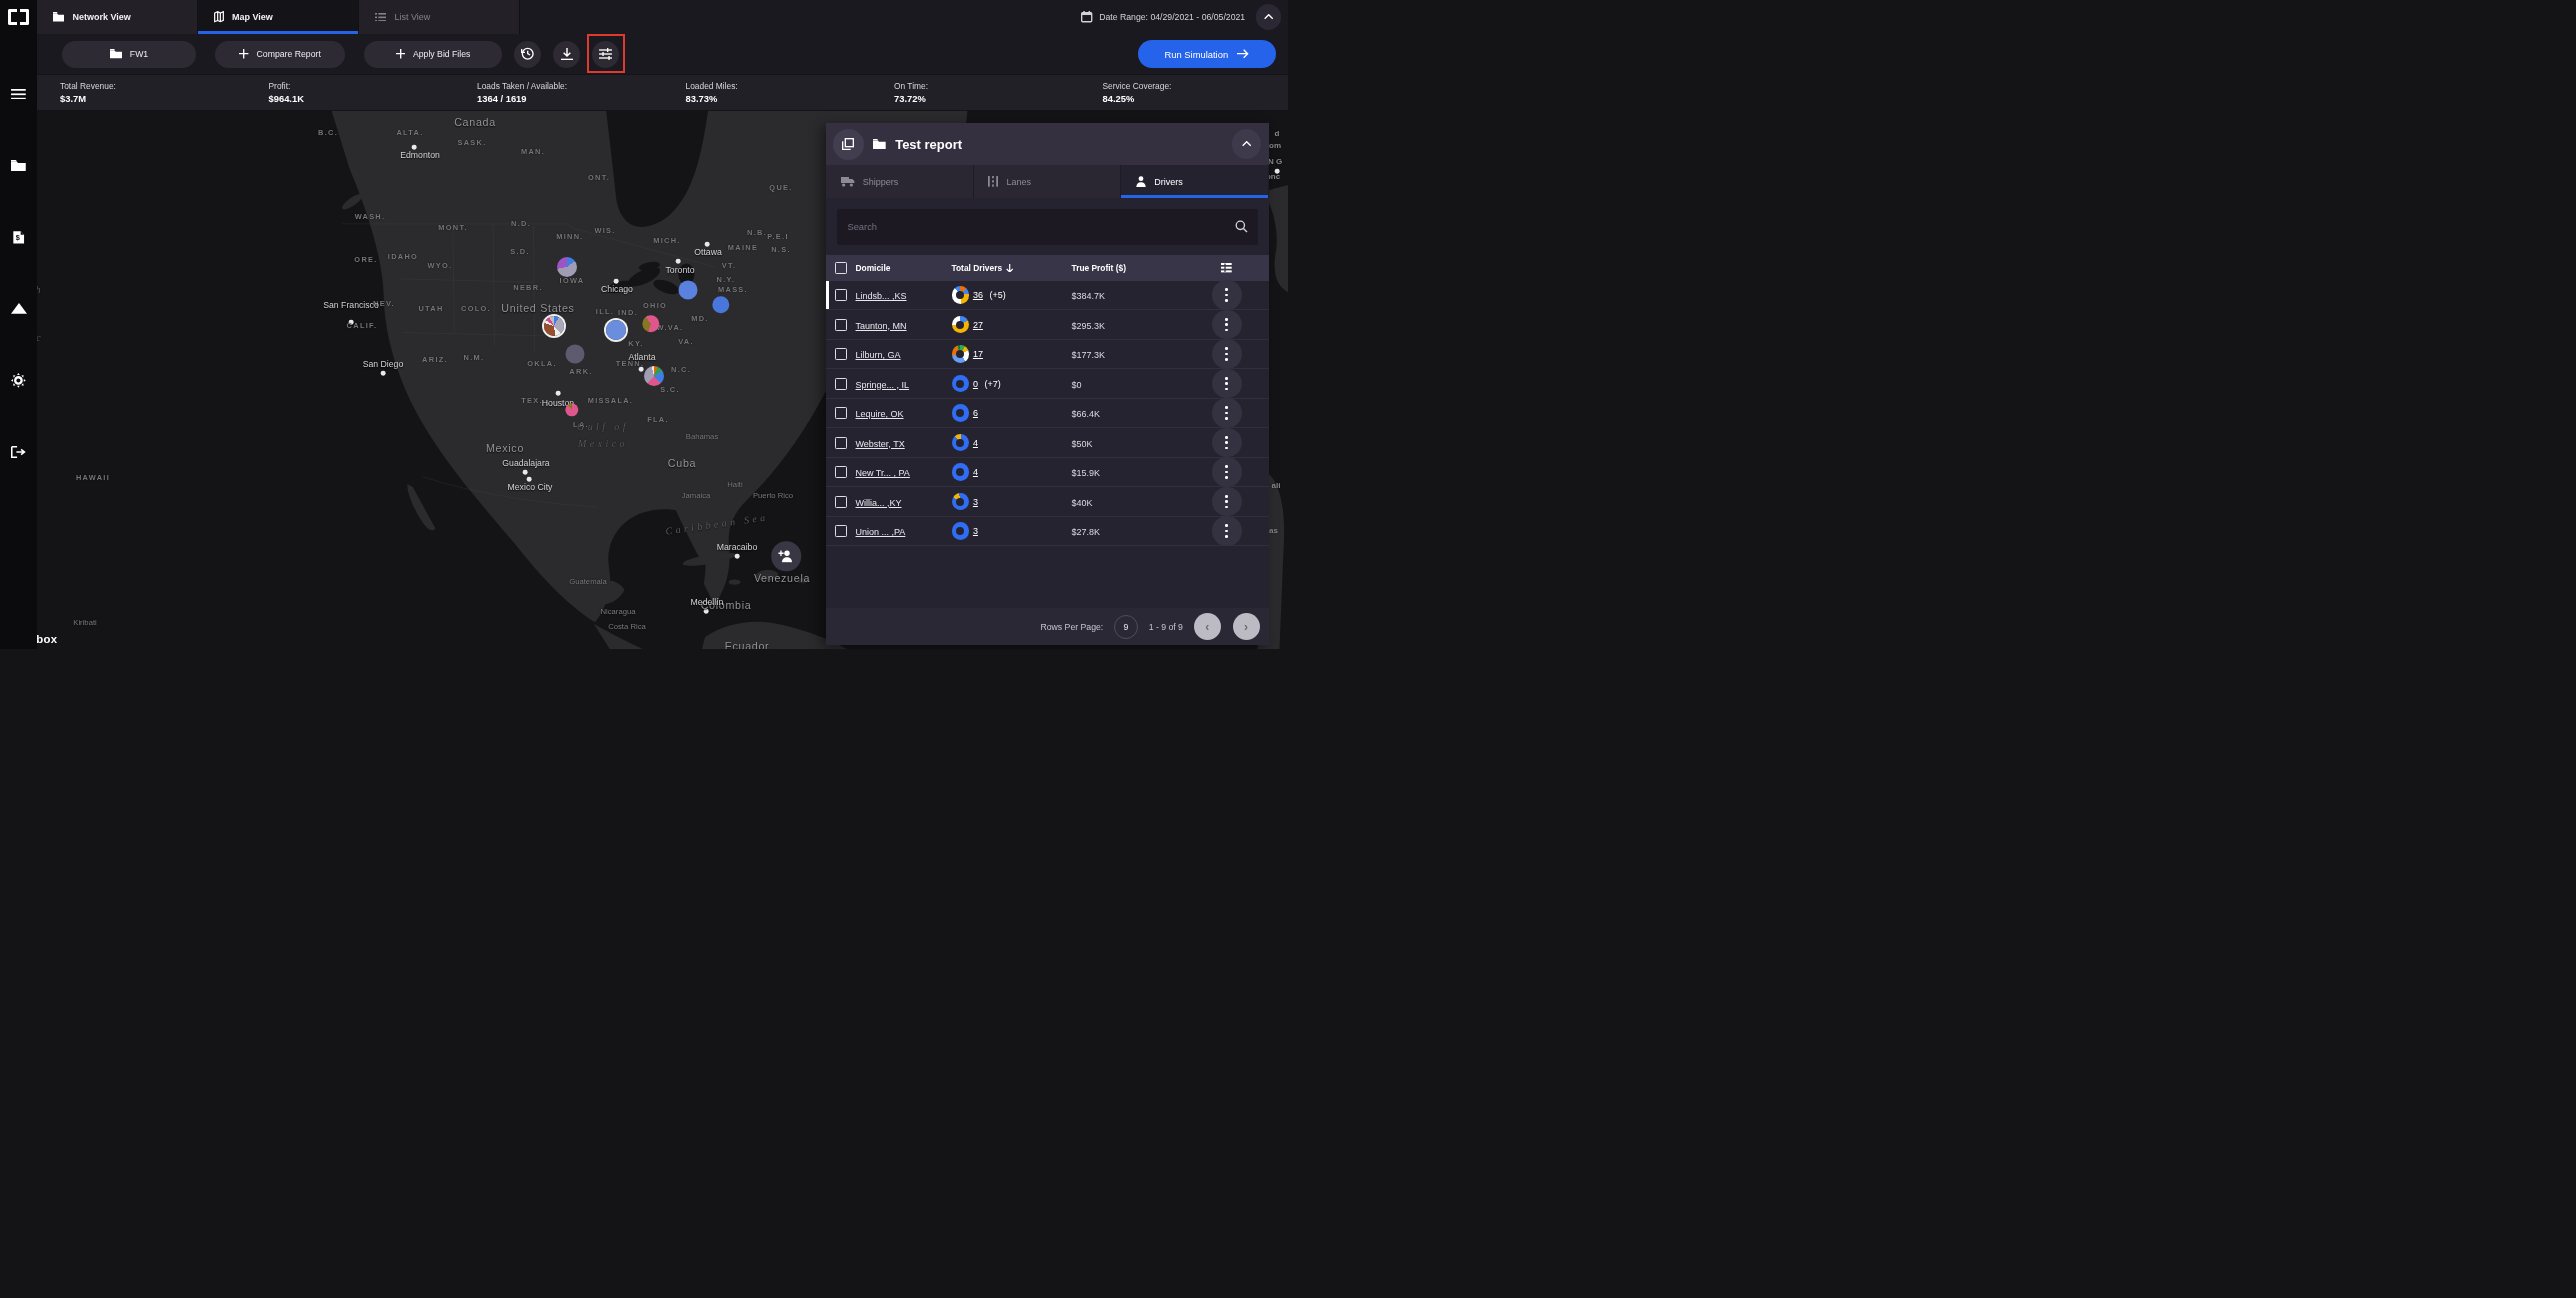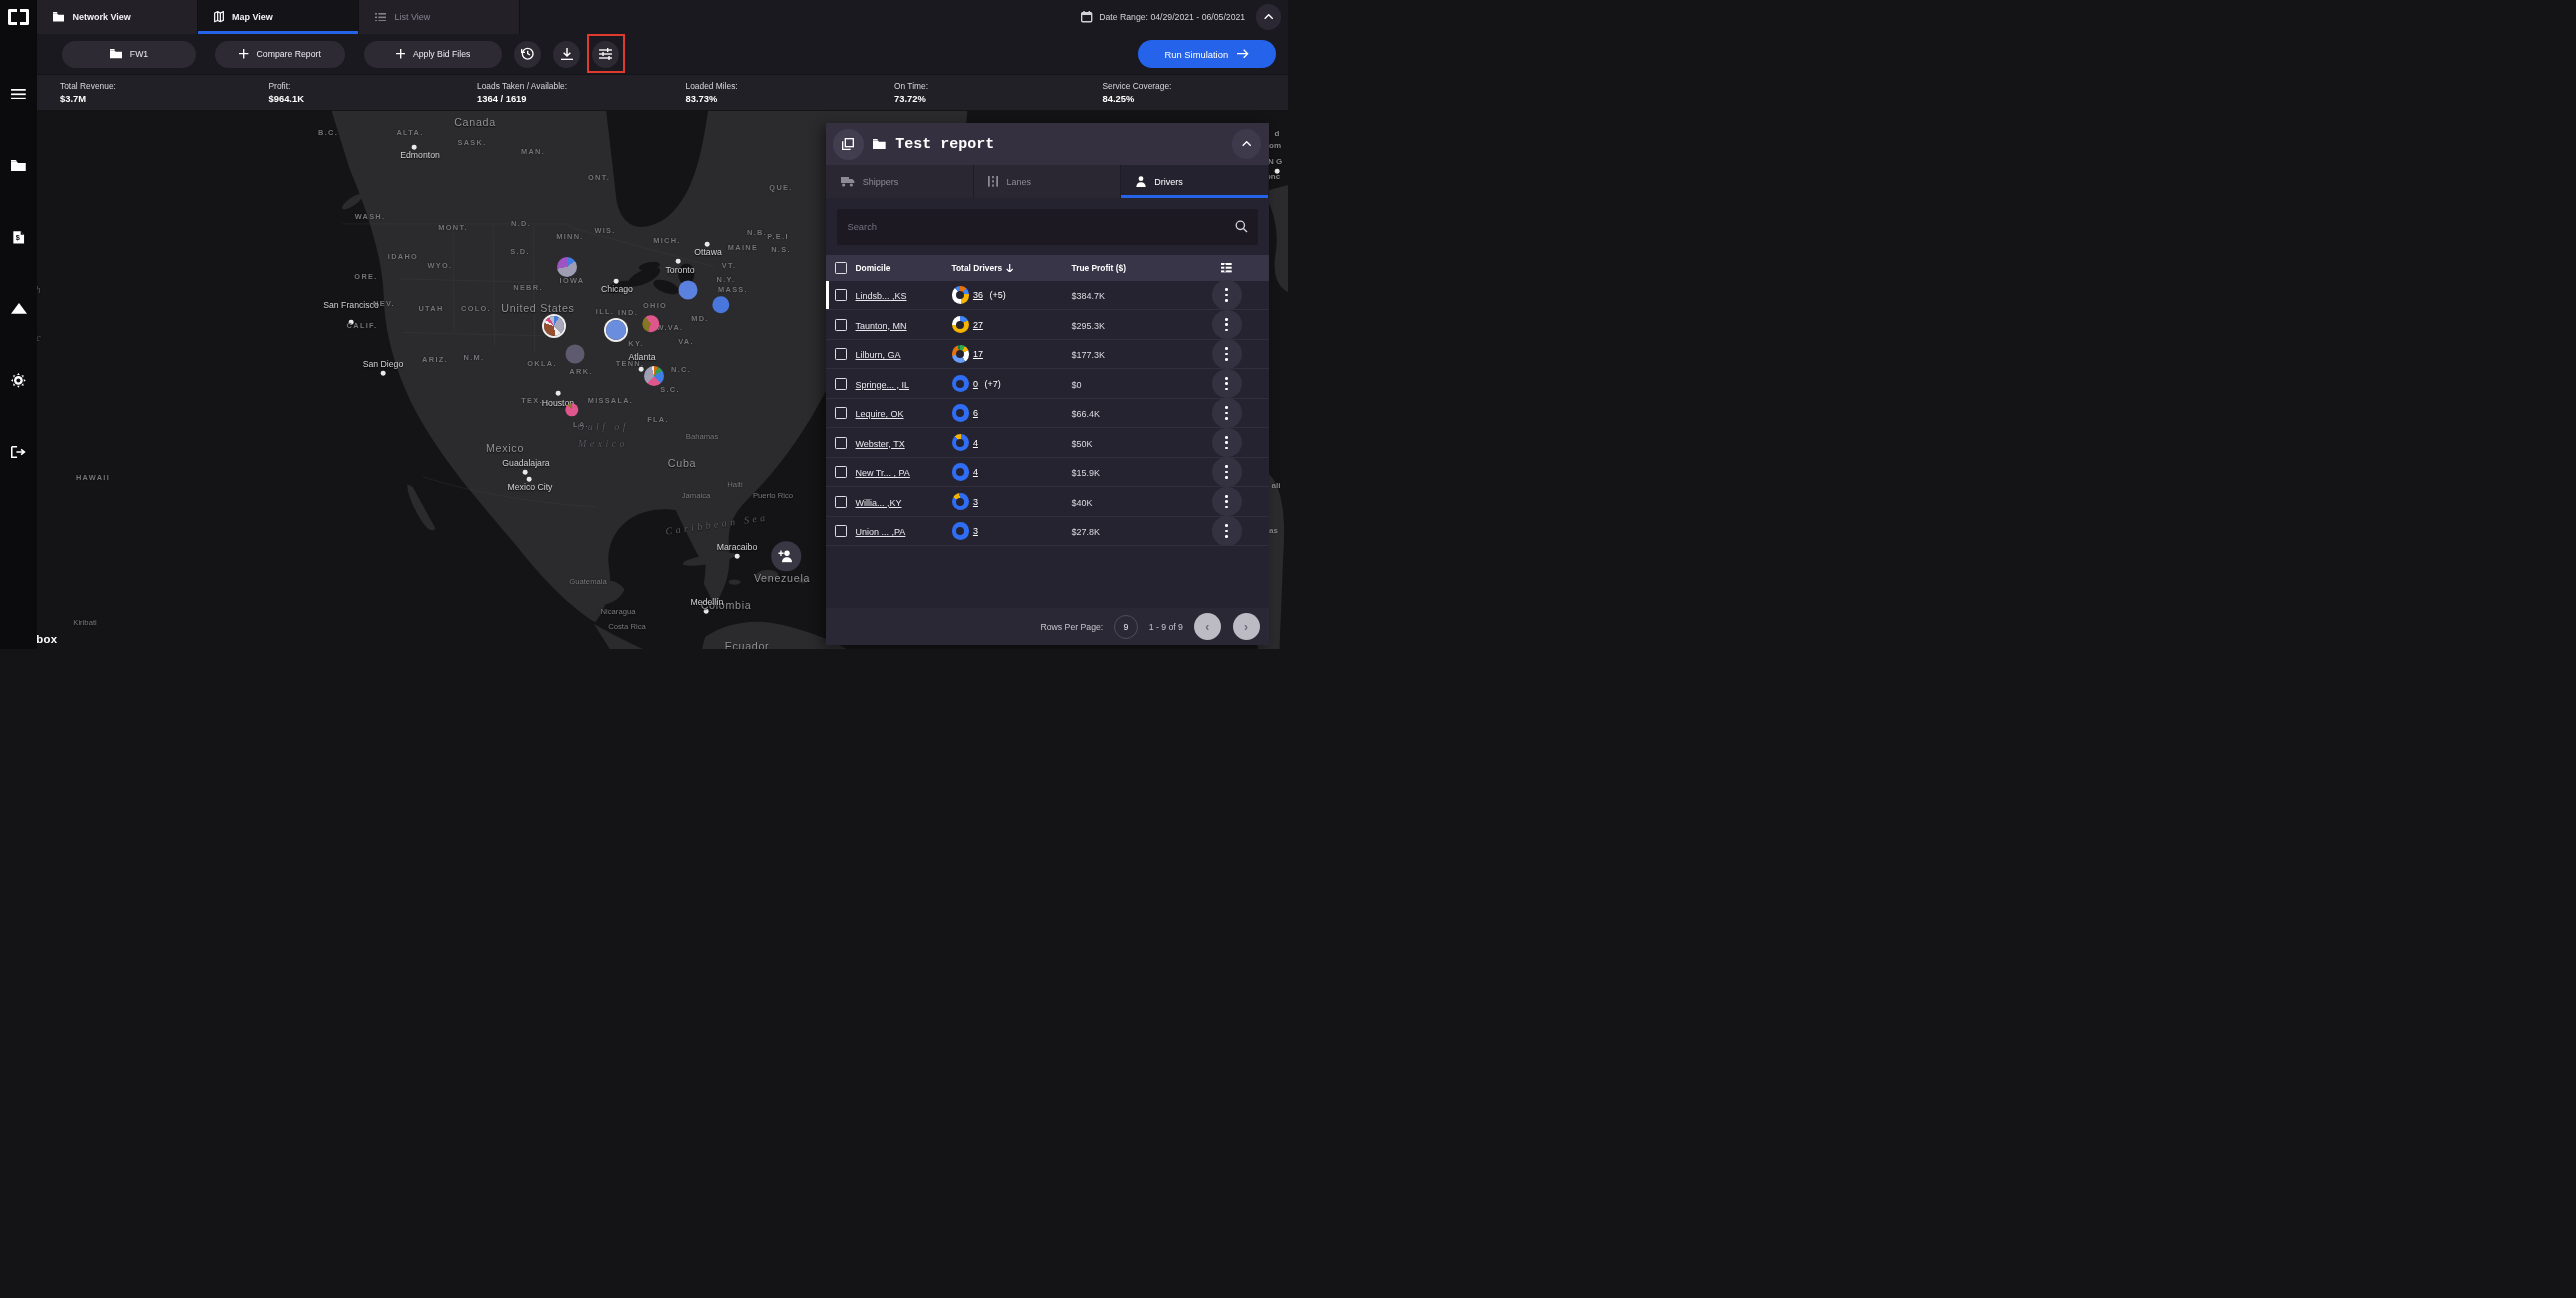--- a/index.html
+++ b/index.html
@@ -72,21 +72,21 @@
   .map-attr { position:absolute; left:-8px; bottom:4px; color:#fff; font-size:11.4px; font-weight:bold; z-index:7; letter-spacing:0.3px; }
   .person-btn { position:absolute; width:29.5px; height:29.5px; background:rgba(60,57,72,.95); color:#fff; z-index:8;
     transform:translate(-50%,-50%); }
 
   
   .panel { position:absolute; left:826px; top:123px; width:443px; height:522px; background:#262330; z-index:40;
     box-shadow:-4px 2.7px 12px rgba(0,0,0,.45); display:flex; flex-direction:column; }
   .p-head { height:42px; background:#343040; display:flex; align-items:center; padding:0 8px 0 6.7px; }
   .p-copy { width:31px; height:31px; background:#423e4f; color:#fff; }
   .p-head .pfold { color:#fff; display:flex; margin-left:9.4px; }
-  .p-title { font-size:15px; font-weight:bold; color:#fff; margin-left:9.4px; flex:1;font-family:Liberation Mono, monospace; }
+  .p-title { font-size:13px; font-weight:bold; color:#fff; margin-left:9.4px; flex:1; }
   .p-up { width:29.5px; height:29.5px; background:#3e3a4b; color:#fff; }
   .p-tabs { height:33px; display:flex; background:#2a2733; }
   .p-tab { flex:1; display:flex; align-items:center; gap:8px; padding-left:14.8px; cursor:pointer;
     border-right:0.7px solid #1d1b24; position:relative; }
   .p-tab .ptl { font-size:9px; color:#8d8a97; }
   .p-tab .pti { color:#8d8a97; display:flex; }
   .p-tab.active { background:#252230; }
   .p-tab.active .ptl { color:#fff; }
   .p-tab.active .pti { color:#fff; }
   .p-tab.active::after { content:""; position:absolute; left:0; right:0; bottom:0; height:2.7px; background:#2563eb; }
@@ -349,21 +349,21 @@
         <span class="mlabel st" style="left: 496px; top: 40px;">MAN.</span>
         <span class="mlabel st" style="left: 562px; top: 66px;">ONT.</span>
         <span class="mlabel st" style="left: 700px; top: 76px; margin-left: 44px;">QUE.</span>
         <span class="mlabel st" style="left: 333px; top: 105px;">WASH.</span>
         <span class="mlabel st" style="left: 416px; top: 116px;">MONT.</span>
         <span class="mlabel st" style="left: 484px; top: 112px;">N.D.</span>
         <span class="mlabel st" style="left: 533px; top: 125px;">MINN.</span>
         <span class="mlabel st" style="left: 483px; top: 140px;">S.D.</span>
         <span class="mlabel st" style="left: 568px; top: 119px;">WIS.</span>
         <span class="mlabel st" style="left: 630px; top: 117px; margin-top: 12px;">MICH.</span>
-        <span class="mlabel st" style="left: 329px; top: 148px; margin-top: 17px;">ORE.</span>
+        <span class="mlabel st" style="left: 329px; top: 148px;">ORE.</span>
         <span class="mlabel st" style="left: 366px; top: 145px;">IDAHO</span>
         <span class="mlabel st" style="left: 403px; top: 154px;">WYO.</span>
         <span class="mlabel st" style="left: 535px; top: 169px;">IOWA</span>
         <span class="mlabel st" style="left: 491px; top: 176px;">NEBR.</span>
         <span class="mlabel st" style="left: 347px; top: 192px;">NEV.</span>
         <span class="mlabel st" style="left: 394px; top: 197px;">UTAH</span>
         <span class="mlabel st" style="left: 439px; top: 197px;">COLO.</span>
         <span class="mlabel st" style="left: 325px; top: 214px;">CALIF.</span>
         <span class="mlabel st" style="left: 398px; top: 248px;">ARIZ.</span>
         <span class="mlabel st" style="left: 437px; top: 246px;">N.M.</span>

